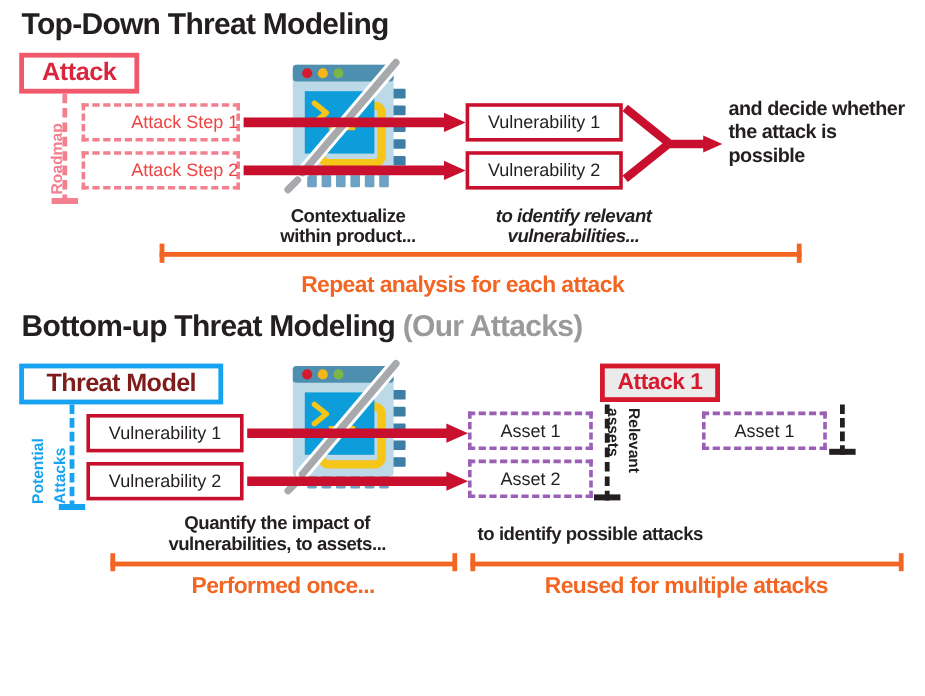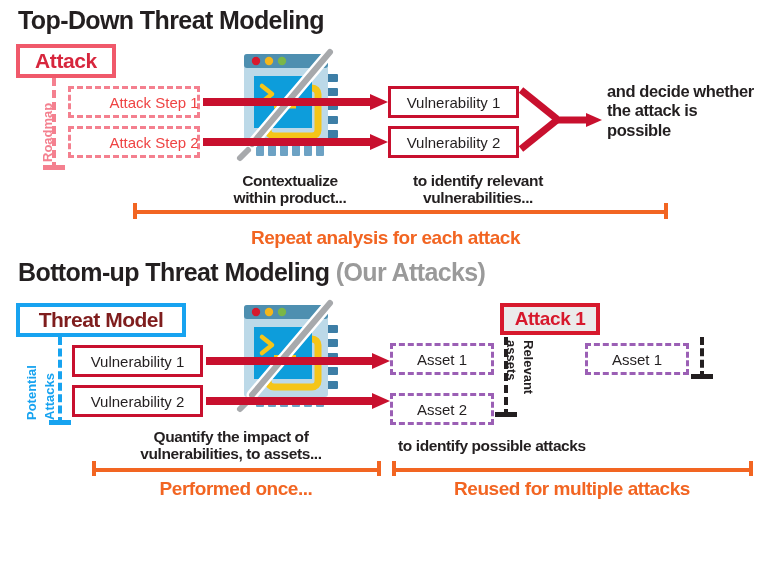--- a/index.html
+++ b/index.html
@@ -219,21 +219,21 @@
 
   <div class="abs box-solid-red" style="left:388px; top:86px; width:131px; height:32px;">Vulnerability 1</div>
   <div class="abs box-solid-red" style="left:388px; top:126px; width:131px; height:32px;">Vulnerability 2</div>
 
   <div class="abs caption" style="left:607px; top:82px; width:150px; font-size:16.5px; line-height:1.18;">and decide whether the attack is possible</div>
 
   <div class="abs caption center" style="left:212px; top:172px; width:156px;">
     <div>Contextualize</div>
     <div>within product...</div>
   </div>
-  <div class="abs caption center" style="left:380px; top:172px; width:196px;">
+  <div class="abs caption center" style="left:380px; top:172px; width:196px;font-style:italic;">
     <div>to identify relevant</div>
     <div>vulnerabilities...</div>
   </div>
 
   <div class="abs orange-line" style="left:133px; top:210px; width:535px;"></div>
   <div class="abs orange-tick" style="left:133px; top:203px; height:16px;"></div>
   <div class="abs orange-tick" style="left:664px; top:203px; height:16px;"></div>
   <div class="abs orange-text" style="left:0; top:227px; width:771px; text-align:center;">Repeat analysis for each attack</div>
 
   <div class="abs section-title" style="left:18px; top:258px;">
@@ -290,21 +290,21 @@
     </g>
     <g>
       <line x1="206" y1="401" x2="374" y2="401" stroke="#c8102e" stroke-width="8"></line>
       <polygon points="390,401 372,393 372,409" fill="#c8102e"></polygon>
     </g>
   </svg>
 
   <div class="abs box-attack-n" style="left:460px; top:303px; width:100px; height:32px;margin-left:40px;">Attack 1</div>
 
   <div class="abs box-dashed-purple" style="left:390px; top:343px; width:104px; height:32px;">Asset 1</div>
-  <div class="abs box-dashed-purple" style="left:390px; top:393px; width:104px; height:32px;">Asset 2</div>
+  <div class="abs box-dashed-purple" style="left:390px; top:383px; width:104px; height:32px;">Asset 2</div>
 
   <div class="abs vbracket c-black" style="left:504px; top:337px; width:4px; height:80px;">
     <div class="stem"></div>
     <div class="cap bot"></div>
   </div>
   <div class="abs rot-label rot-cw lbl-relevant" style="left:536px; top:340px;">Relevant</div>
   <div class="abs rot-label rot-cw lbl-relevant" style="left:519px; top:340px;">assets</div>
 
 
   <div class="abs box-dashed-purple" style="left:585px; top:343px; width:104px; height:32px;">Asset 1</div>

